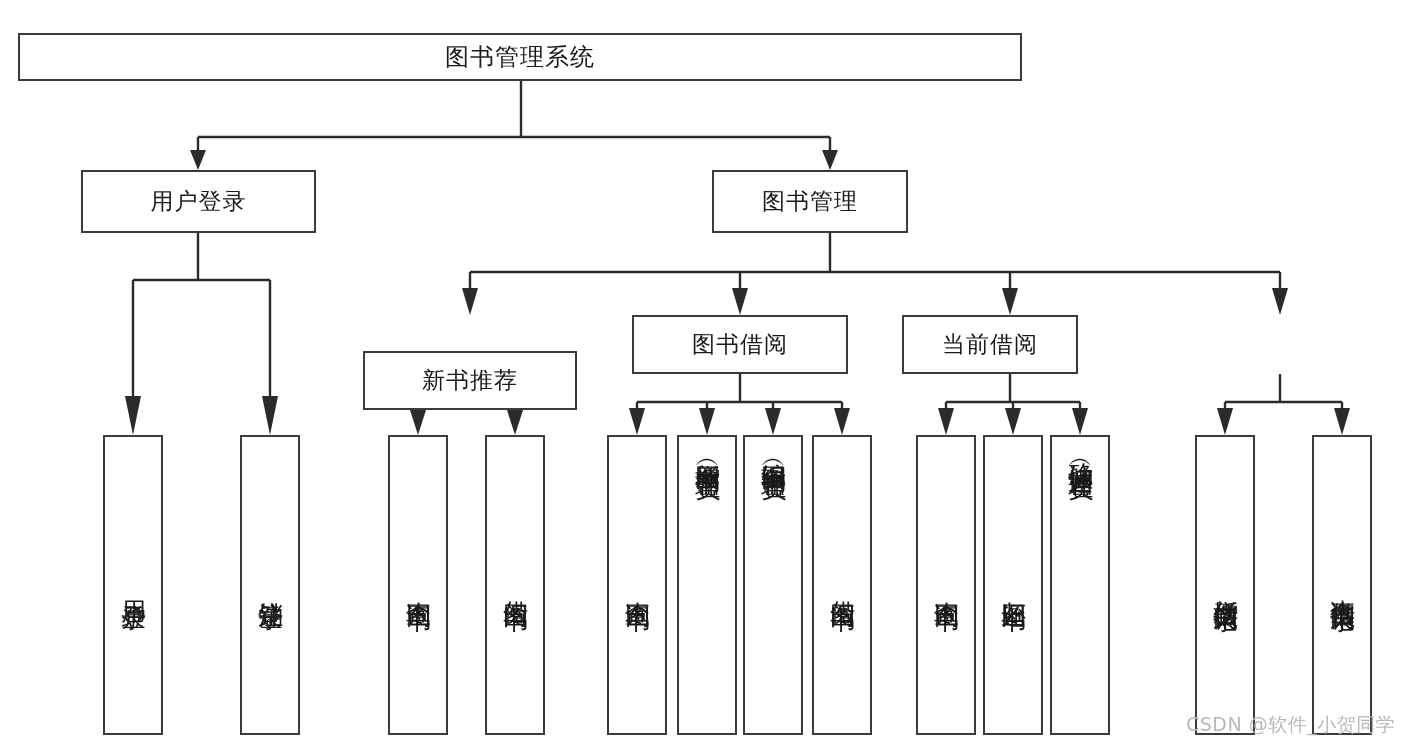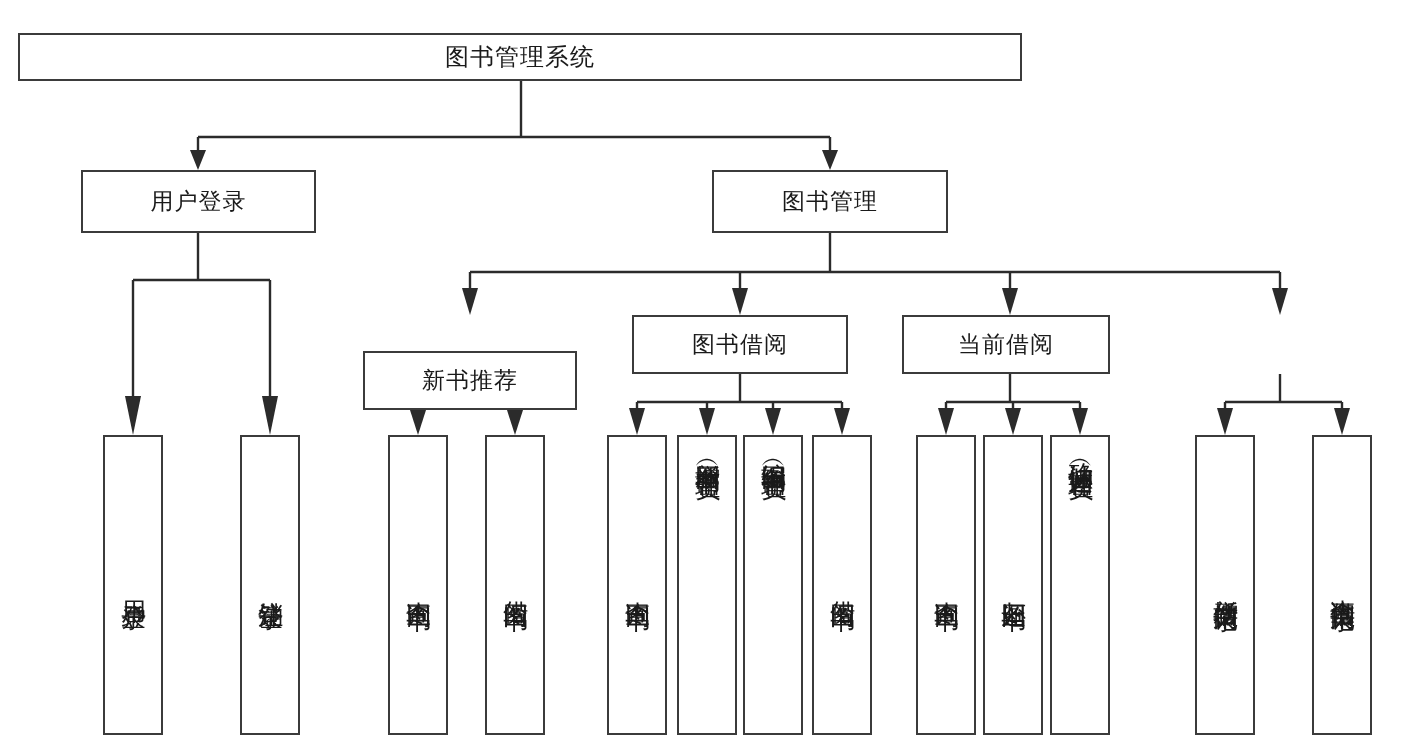--- a/index.html
+++ b/index.html
@@ -153,33 +153,33 @@
   </svg>
 
   <div class="node horiz root" style="left:18px; top:12px; width:1004px; height:48px;margin-top:21px;">
     <span>图书管理系统</span>
   </div>
 
   <div class="node horiz" style="left:81px; top:170px; width:235px; height:63px;">
     <span>用户登录</span>
   </div>
 
-  <div class="node horiz" style="left:712px; top:170px; width:236px; height:63px;">
+  <div class="node horiz" style="left:712px; top:170px; width:196px; height:63px;">
     <span>图书管理</span>
   </div>
 
   <div class="node horiz" style="left:363px; top:315px; width:214px; height:59px;margin-top:36px;">
     <span>新书推荐</span>
   </div>
 
   <div class="node horiz" style="left:632px; top:315px; width:216px; height:59px;">
     <span>图书借阅</span>
   </div>
 
-  <div class="node horiz" style="left:902px; top:315px; width:208px; height:59px;">
+  <div class="node horiz" style="left:902px; top:315px; width:176px; height:59px;">
     <span>当前借阅</span>
   </div>
 
 
   <div class="node vert center-v" style="left:103px; top:435px; width:60px; height:300px;">
     <span class="vlabel">用户登录</span>
   </div>
 
   <div class="node vert center-v" style="left:240px; top:435px; width:60px; height:300px;">
     <span class="vlabel">注销登录</span>
@@ -222,14 +222,15 @@
   </div>
 
   <div class="node vert center-v" style="left:1195px; top:435px; width:60px; height:300px;">
     <span class="vlabel">新增借阅记录</span>
   </div>
 
   <div class="node vert center-v" style="left:1312px; top:435px; width:60px; height:300px;">
     <span class="vlabel">查询借阅记录</span>
   </div>
 
+  <div class="watermark">CSDN @软件_小贺同学</div>
 
 </div>
 
 </body></html>

